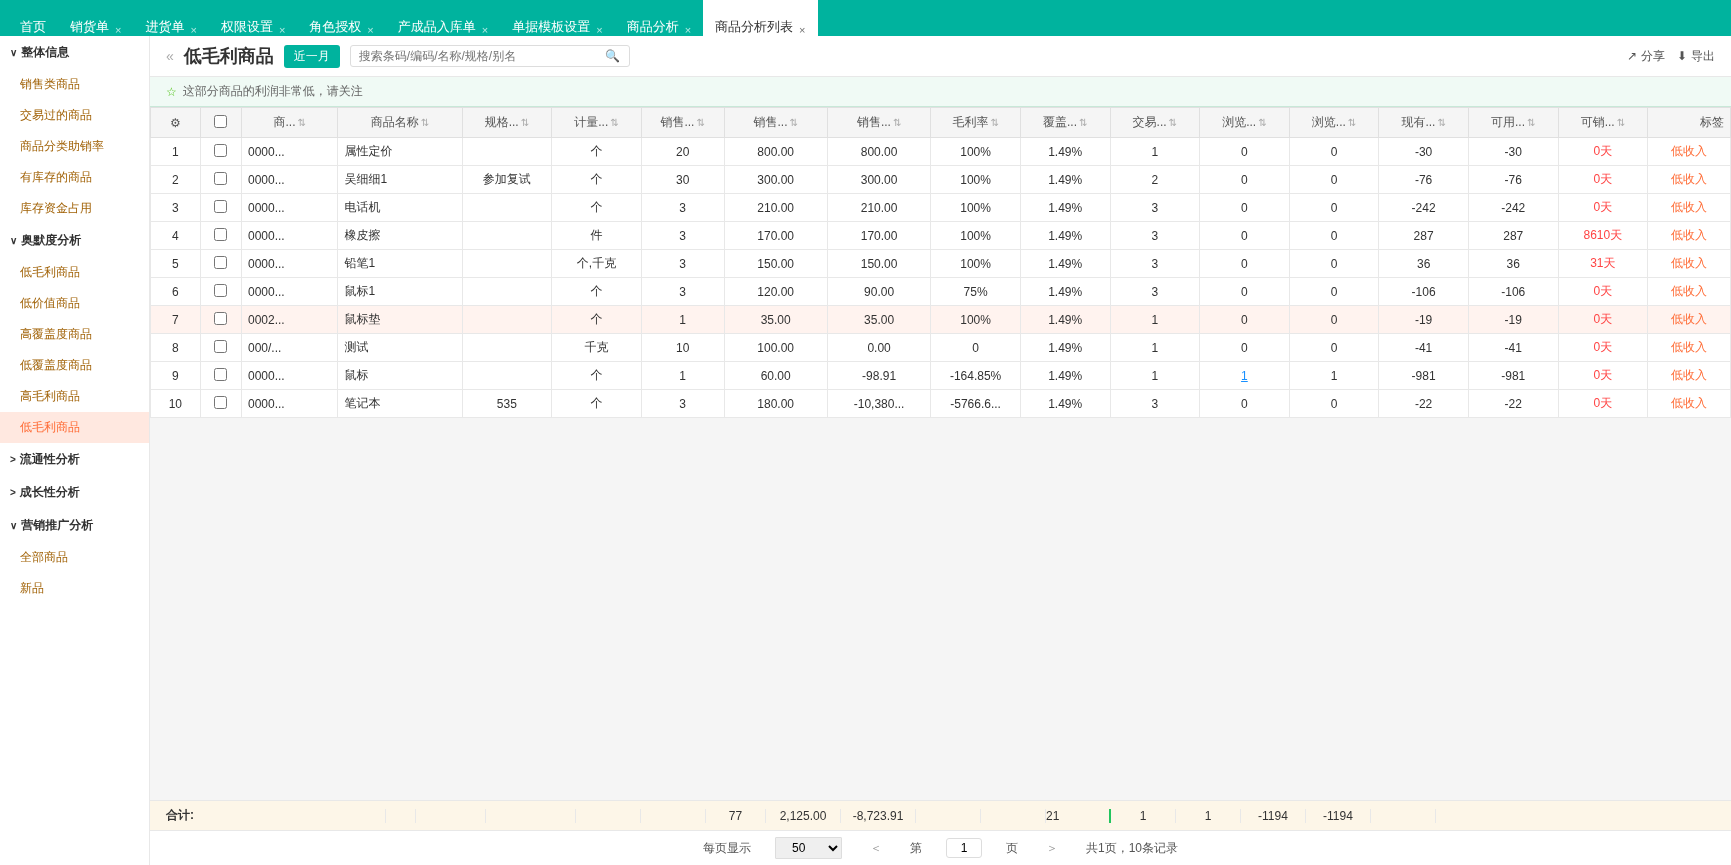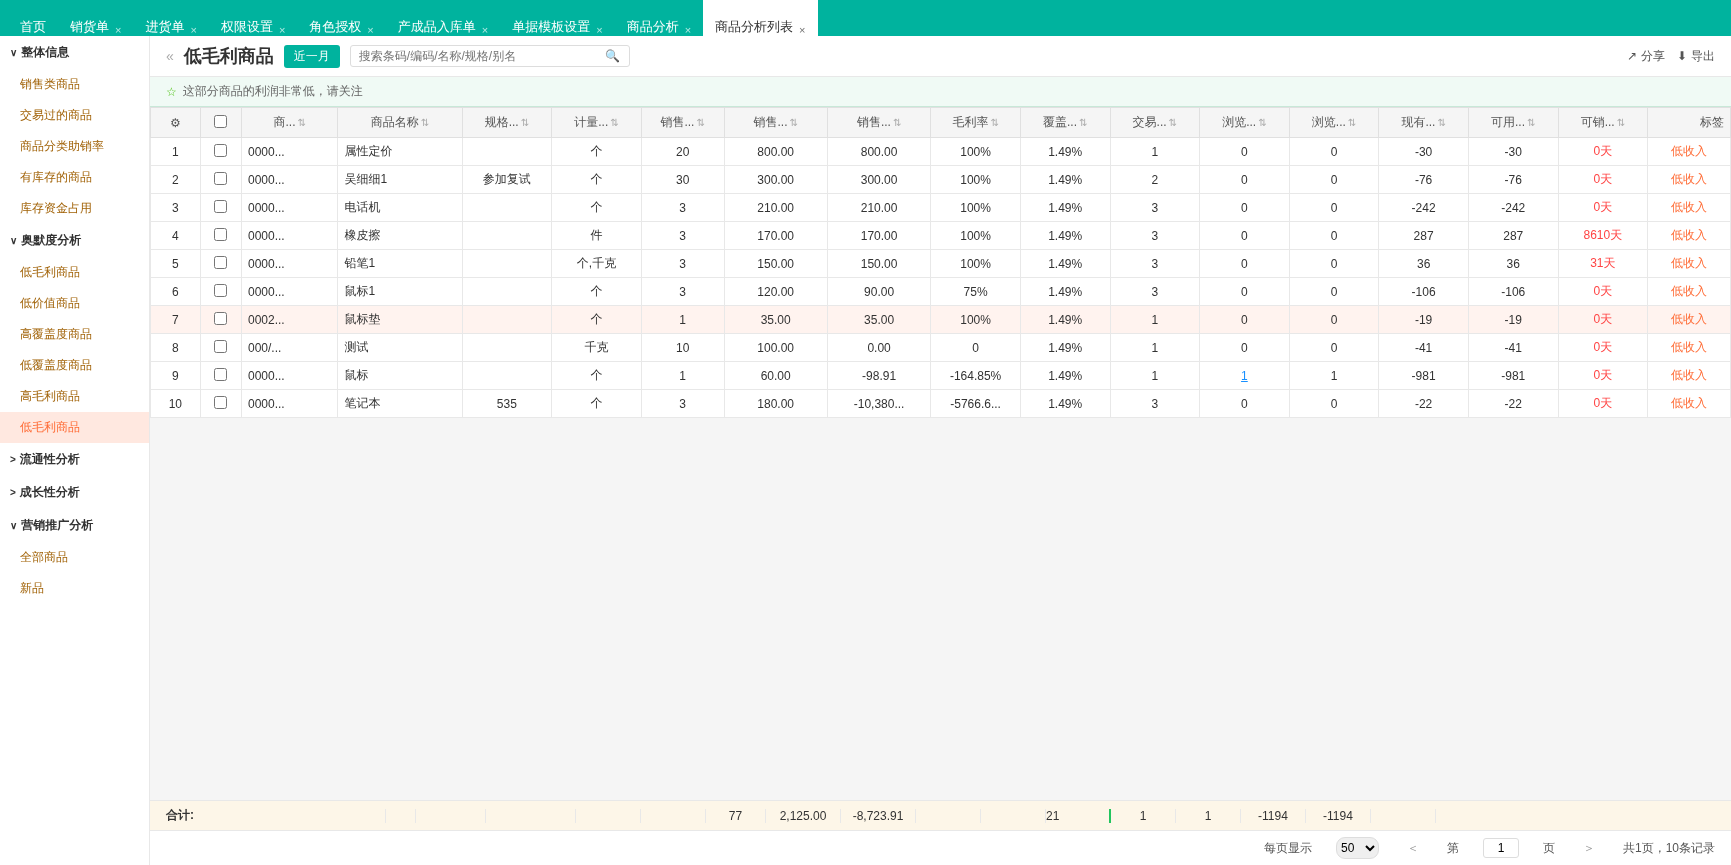--- a/index.html
+++ b/index.html
@@ -191,30 +191,30 @@
       font-weight: bold;
       min-width: 200px;
     }
 
     
     .pagination-bar {
       background: #fff;
       border-top: 1px solid #e8e8e8;
       display: flex;
       align-items: center;
-      justify-content: flex-end;
+      justify-content: center;
       padding: 6px 16px;
       gap: 24px;
       font-size: 12px;
       color: #555;
     }
     .pagination-bar select {
       border: 1px solid #ddd;
-      border-radius: 9px;
-      padding: 2px 0;
+      border-radius: 1px;
+      padding: 2px 12px;
       font-size: 12px;
     }
     .pagination-bar .page-nav {
       cursor: pointer;
       color: #999;
       padding: 0 4px;
     }
     .page-num-input {
       border: 1px solid #ddd;
       border-radius: 3px;

